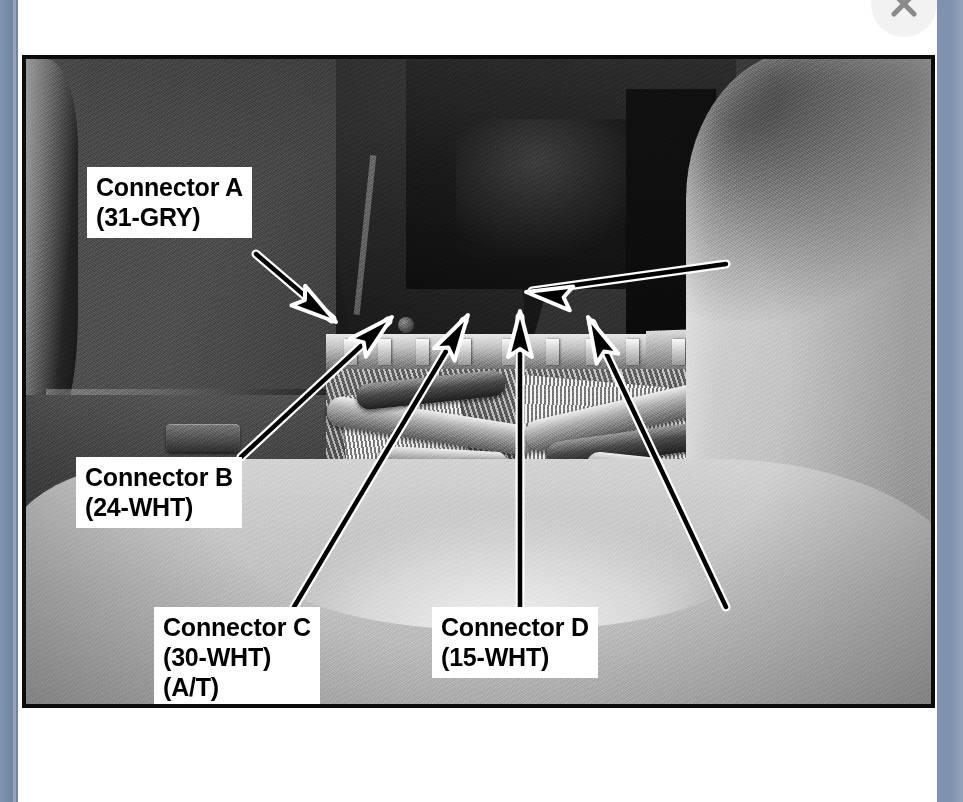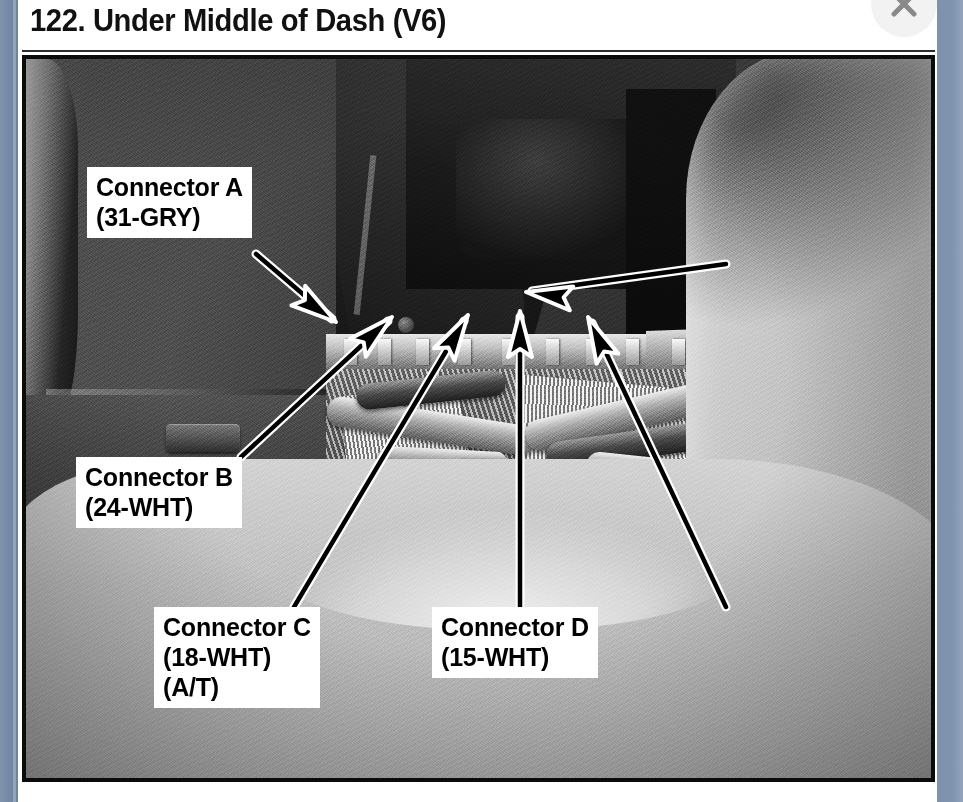--- a/index.html
+++ b/index.html
@@ -71,21 +71,21 @@
     align-items: center;
     justify-content: center;
     cursor: pointer;
   }
   #close-button svg { display: block; }
 
   
   #photo-frame {
     position: absolute;
     left: 22px; top: 55px;
-    width: 913px; height: 727px;
+    width: 913px; height: 653px;
     border: 4px solid #0b0b0b;
     box-sizing: border-box;
     background: #86efac;
     overflow: hidden;
   }
   #photo {
     position: absolute;
     left: 0; top: 0;
     width: 905px; height: 719px;
     overflow: hidden;
@@ -293,23 +293,20 @@
 </head>
 <body>
 
 <div id="viewer">
 
   <div class="gutter left">
     <div class="gutter-inner-line" style="left:13px;"></div>
   </div>
   <div class="gutter right"></div>
 
-  <div id="titlebar">
-    <div id="page-title">122. Under Middle of Dash (V6)</div>
-  </div>
 
   <div id="close-button">
     <svg width="34" height="34" viewBox="0 0 34 34">
       <line x1="7" y1="7" x2="27" y2="27" stroke="#8a8a8a" stroke-width="5" stroke-linecap="round"></line>
       <line x1="27" y1="7" x2="7" y2="27" stroke="#8a8a8a" stroke-width="5" stroke-linecap="round"></line>
     </svg>
   </div>
 
   <div id="photo-frame">
     <div id="photo">
@@ -423,21 +420,21 @@
         </g>
       </svg>
 
       <div class="callout" id="callout-a">Connector A
 (31-GRY)</div>
 
       <div class="callout" id="callout-b">Connector B
 (24-WHT)</div>
 
       <div class="callout" id="callout-c">Connector C
-(18-WHT)
+(30-WHT)
 (A/T)</div>
 
       <div class="callout" id="callout-d">Connector D
 (15-WHT)</div>
 
 
 
     </div>
   </div>
 

